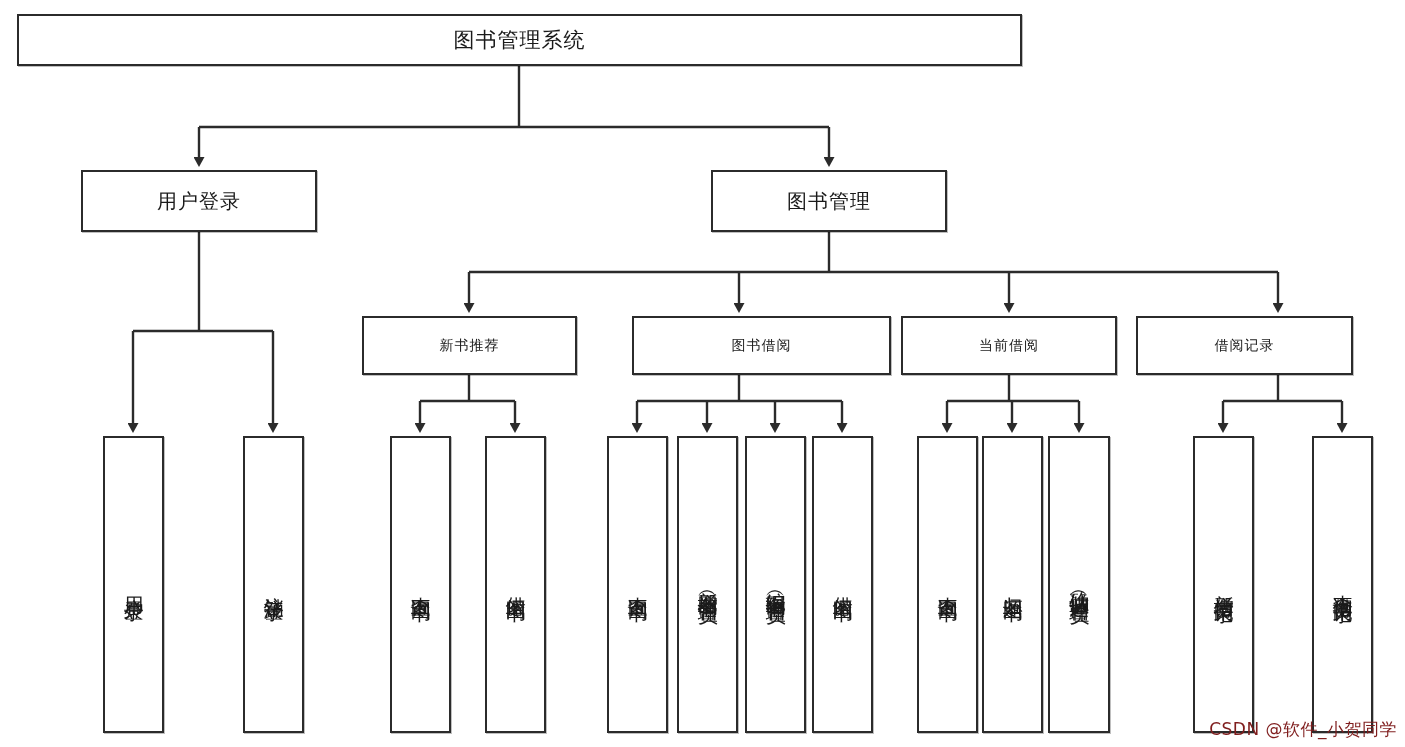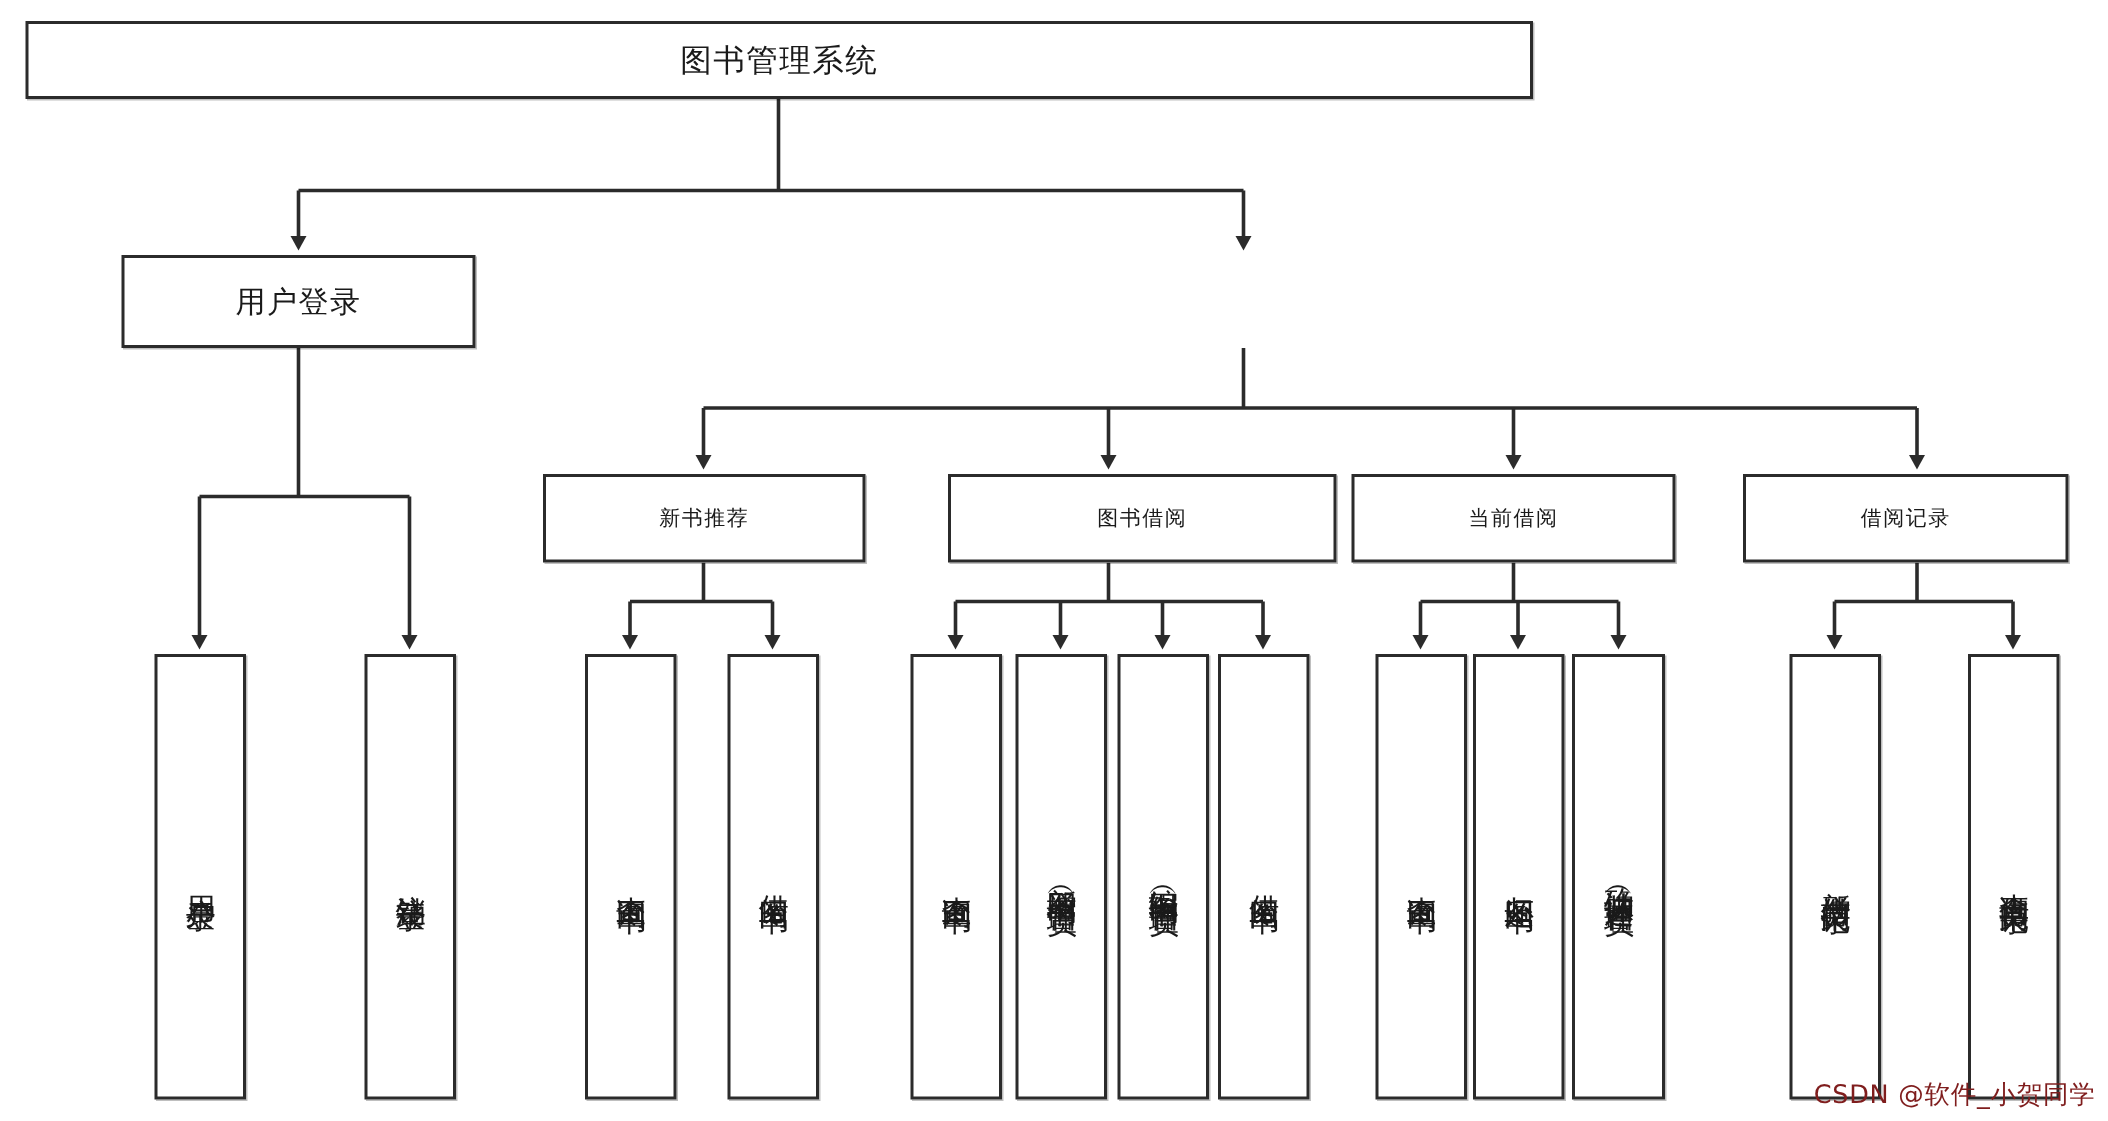--- a/index.html
+++ b/index.html
@@ -125,31 +125,34 @@
     </g>
   </svg>
 
   <div class="node root" style="left: 17px; top: 14px; width: 1005px; height: 52px;">
     <span class="hlabel">图书管理系统</span>
   </div>
 
   <div class="node level2" style="left: 81px; top: 170px; width: 236px; height: 62px;">
     <span class="hlabel">用户登录</span>
   </div>
+  <div class="node level2" style="left: 711px; top: 170px; width: 236px; height: 62px;">
+    <span class="hlabel">图书管理</span>
+  </div>
 
   <div class="node level3" style="left: 362px; top: 316px; width: 215px; height: 59px;">
     <span class="hlabel">新书推荐</span>
   </div>
   <div class="node level3" style="left: 632px; top: 316px; width: 259px; height: 59px;">
     <span class="hlabel">图书借阅</span>
   </div>
   <div class="node level3" style="left: 901px; top: 316px; width: 216px; height: 59px;">
     <span class="hlabel">当前借阅</span>
   </div>
-  <div class="node level3" style="left: 1162px; top: 316px; width: 217px; height: 59px;">
+  <div class="node level3" style="left: 1136px; top: 316px; width: 217px; height: 59px;">
     <span class="hlabel">借阅记录</span>
   </div>
 
   <div class="node leaf" style="left: 103px; top: 436px; width: 61px; height: 297px;">
     <span class="vlabel">用户登录</span>
   </div>
   <div class="node leaf" style="left: 243px; top: 436px; width: 61px; height: 297px;">
     <span class="vlabel">注销登录</span>
   </div>
   <div class="node leaf" style="left: 390px; top: 436px; width: 61px; height: 297px;">

